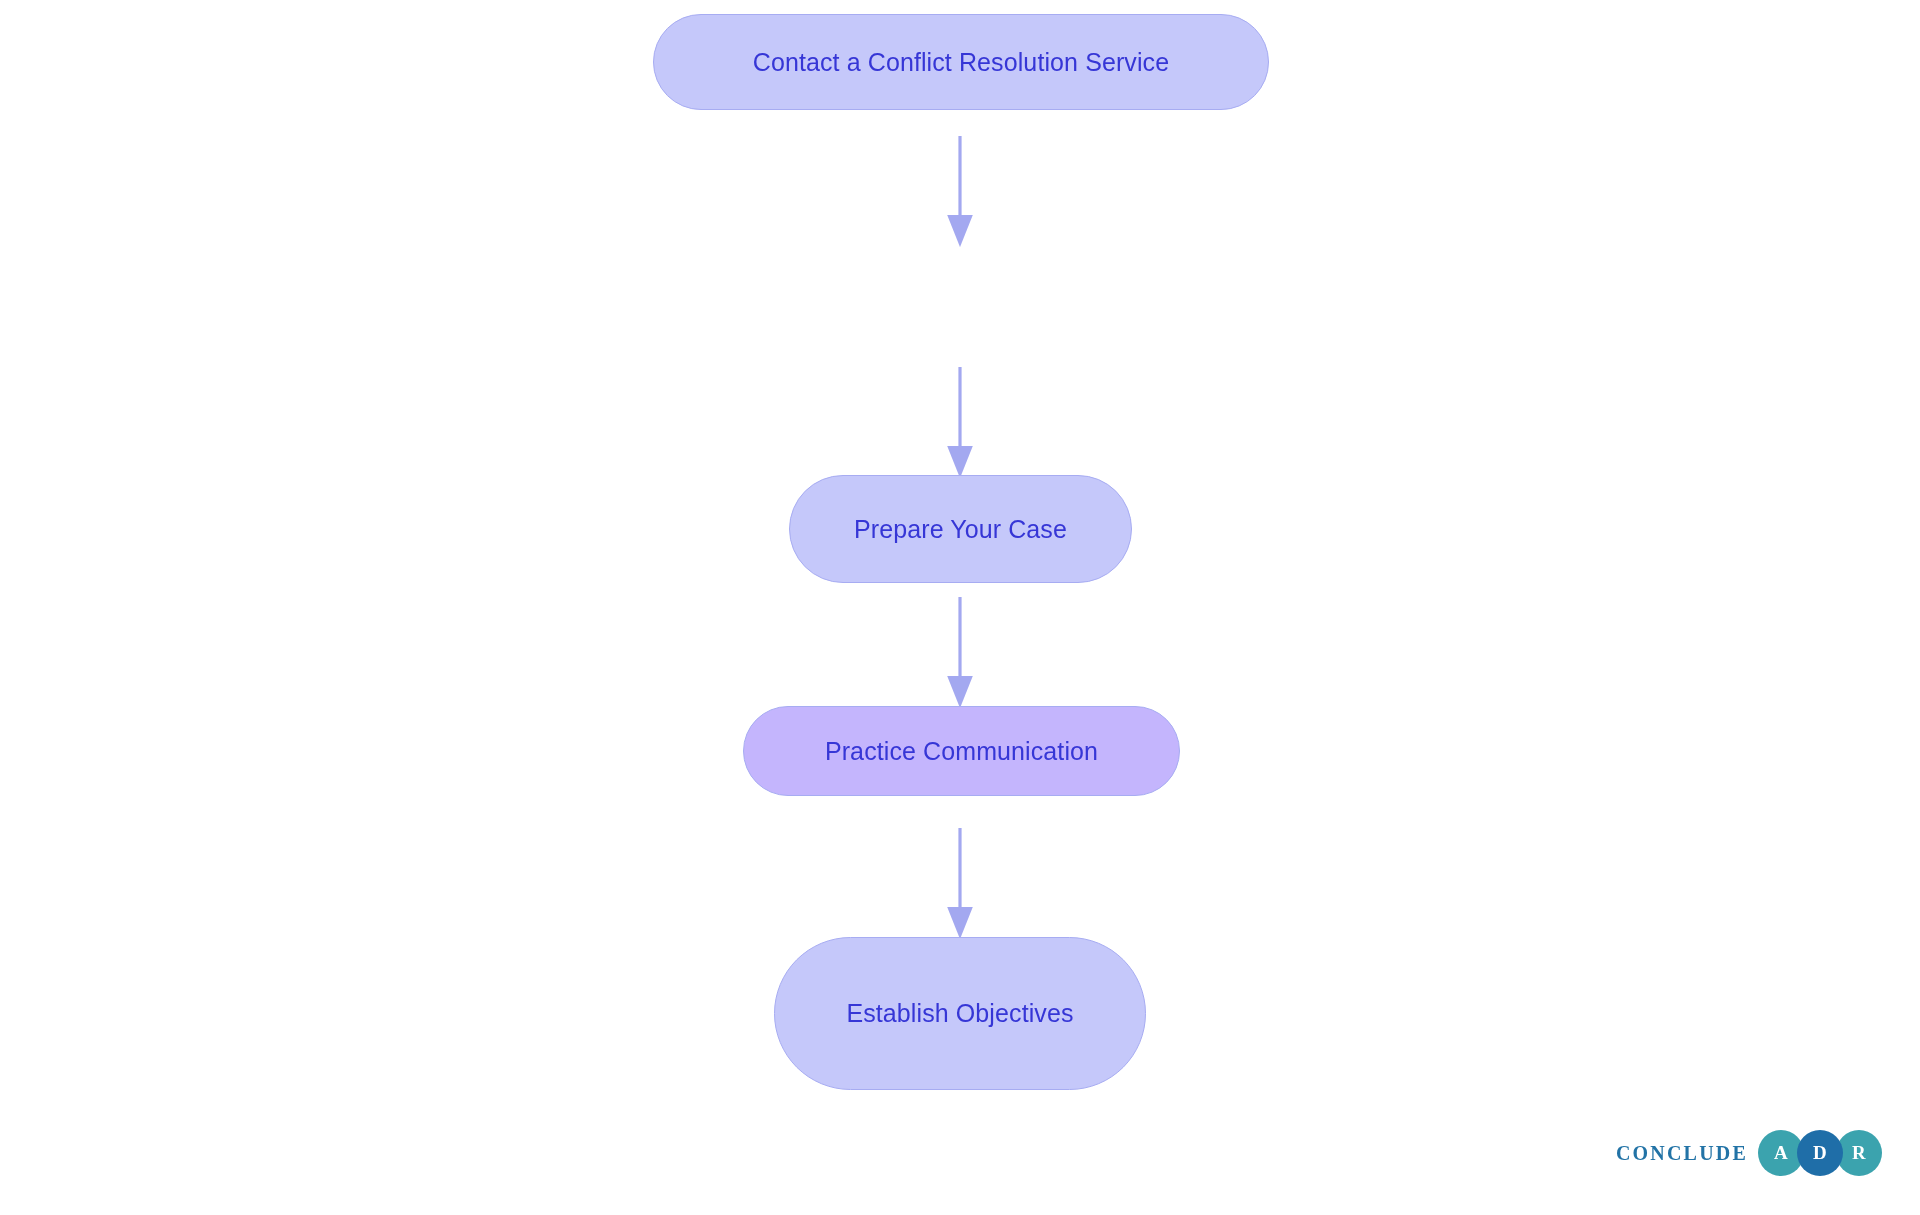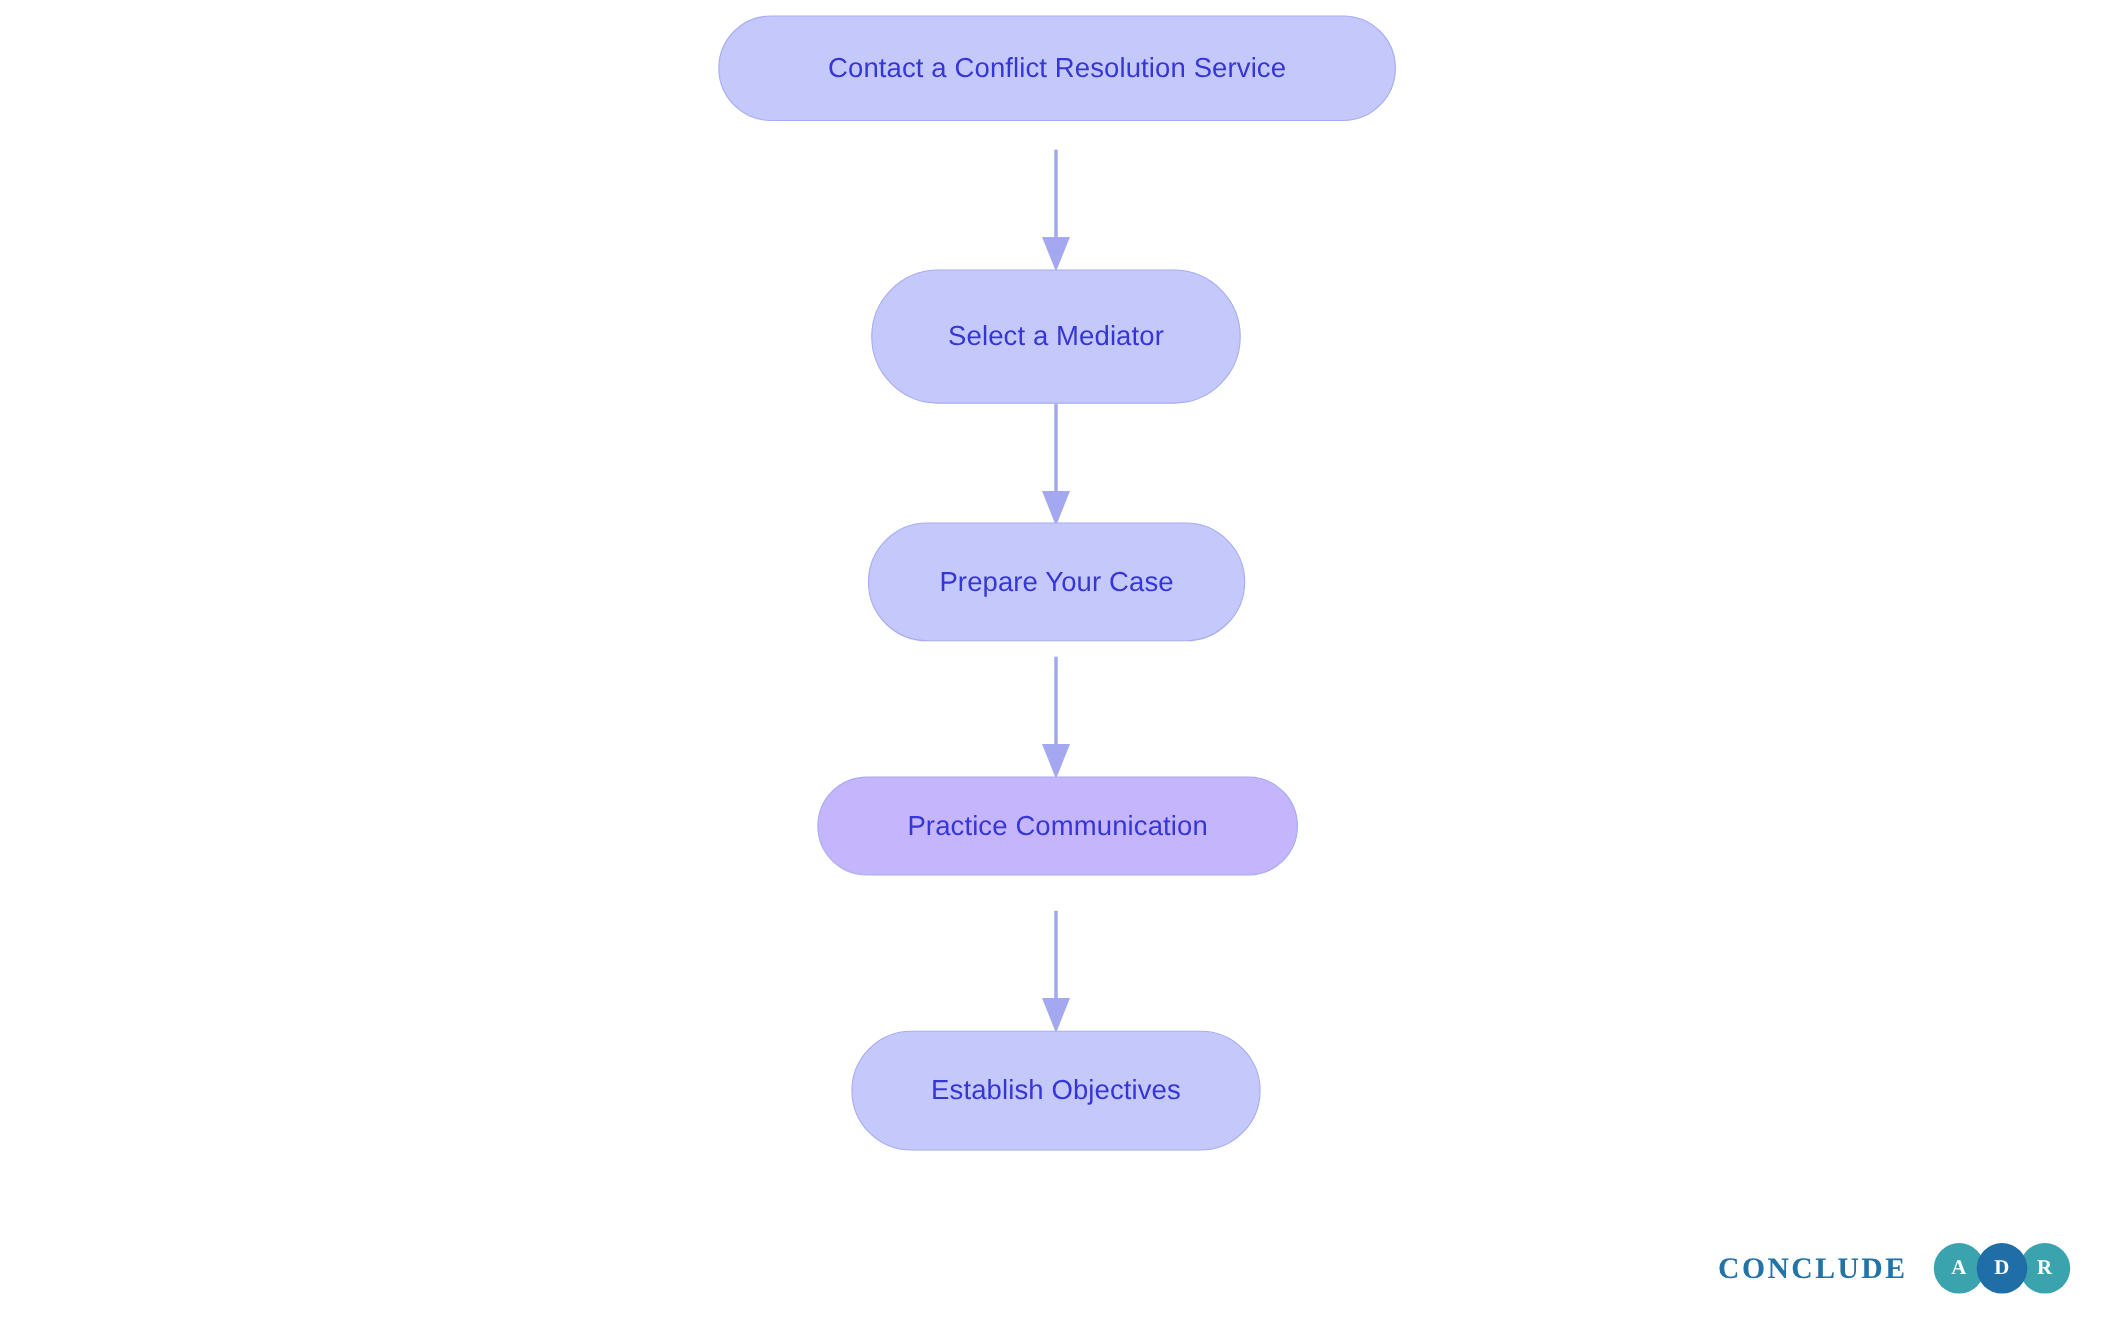--- a/index.html
+++ b/index.html
@@ -58,24 +58,24 @@
     position: absolute;
     right: 38px;
     bottom: 35px;
     display: flex;
     align-items: center;
     height: 54px;
   }
   .brand-wordmark {
     font-family: "Liberation Serif", serif;
     font-weight: bold;
-    font-size: 27px;
+    font-size: 20px;
     letter-spacing: 2.2px;
     color: #2273a6;
-    margin-right: 24px;
+    margin-right: 10px;
     white-space: nowrap;
   }
   .brand-circles {
     position: relative;
     width: 124px;
     height: 46px;
   }
   .brand-circle {
     position: absolute;
     top: 0;
@@ -113,33 +113,30 @@
 
     <line x1="960" y1="597" x2="960" y2="678" stroke="#a3a8f0" stroke-width="3.2" marker-end="url(#arrowhead)"></line>
 
     <line x1="960" y1="828" x2="960" y2="909" stroke="#a3a8f0" stroke-width="3.2" marker-end="url(#arrowhead)"></line>
   </svg>
 
   <div class="node" id="node-1" style="left: 653px; top: 14px; width: 616px; height: 96px; background: rgb(197, 200, 250); border-color: rgb(167, 172, 242);">
     <span class="node-label" style="color: rgb(54, 54, 214);">Contact a Conflict Resolution Service</span>
   </div>
 
-  <div class="node" id="node-2" style="left: 792px; top: 245px; width: 336px; height: 122px; background: rgb(197, 200, 250); border-color: rgb(167, 172, 242);">
-    <span class="node-label" style="color: rgb(54, 54, 214);">Select a Mediator</span>
-  </div>
 
   <div class="node" id="node-3" style="left: 789px; top: 475px; width: 343px; height: 108px; background: rgb(197, 200, 250); border-color: rgb(167, 172, 242);">
     <span class="node-label" style="color: rgb(54, 54, 214);">Prepare Your Case</span>
   </div>
 
   <div class="node" id="node-4" style="left: 743px; top: 706px; width: 437px; height: 90px; background: #c4b5fd; border-color: rgb(167, 172, 242); text-align: right;">
     <span class="node-label" style="color: rgb(54, 54, 214);">Practice Communication</span>
   </div>
 
-  <div class="node" id="node-5" style="left: 774px; top: 937px; width: 372px; height: 109px; background: rgb(197, 200, 250); border-color: rgb(167, 172, 242);">
+  <div class="node" id="node-5" style="left: 774px; top: 937px; width: 372px; height: 153px; background: rgb(197, 200, 250); border-color: rgb(167, 172, 242);">
     <span class="node-label" style="color: rgb(54, 54, 214);">Establish Objectives</span>
   </div>
 
 </div>
 
 <div id="brand-logo">
   <span class="brand-wordmark" style="color: rgb(34, 115, 166);">CONCLUDE</span>
   <span class="brand-circles">
     <span class="brand-circle c1" style="background: rgb(59, 163, 174);">
       <span>A</span>

